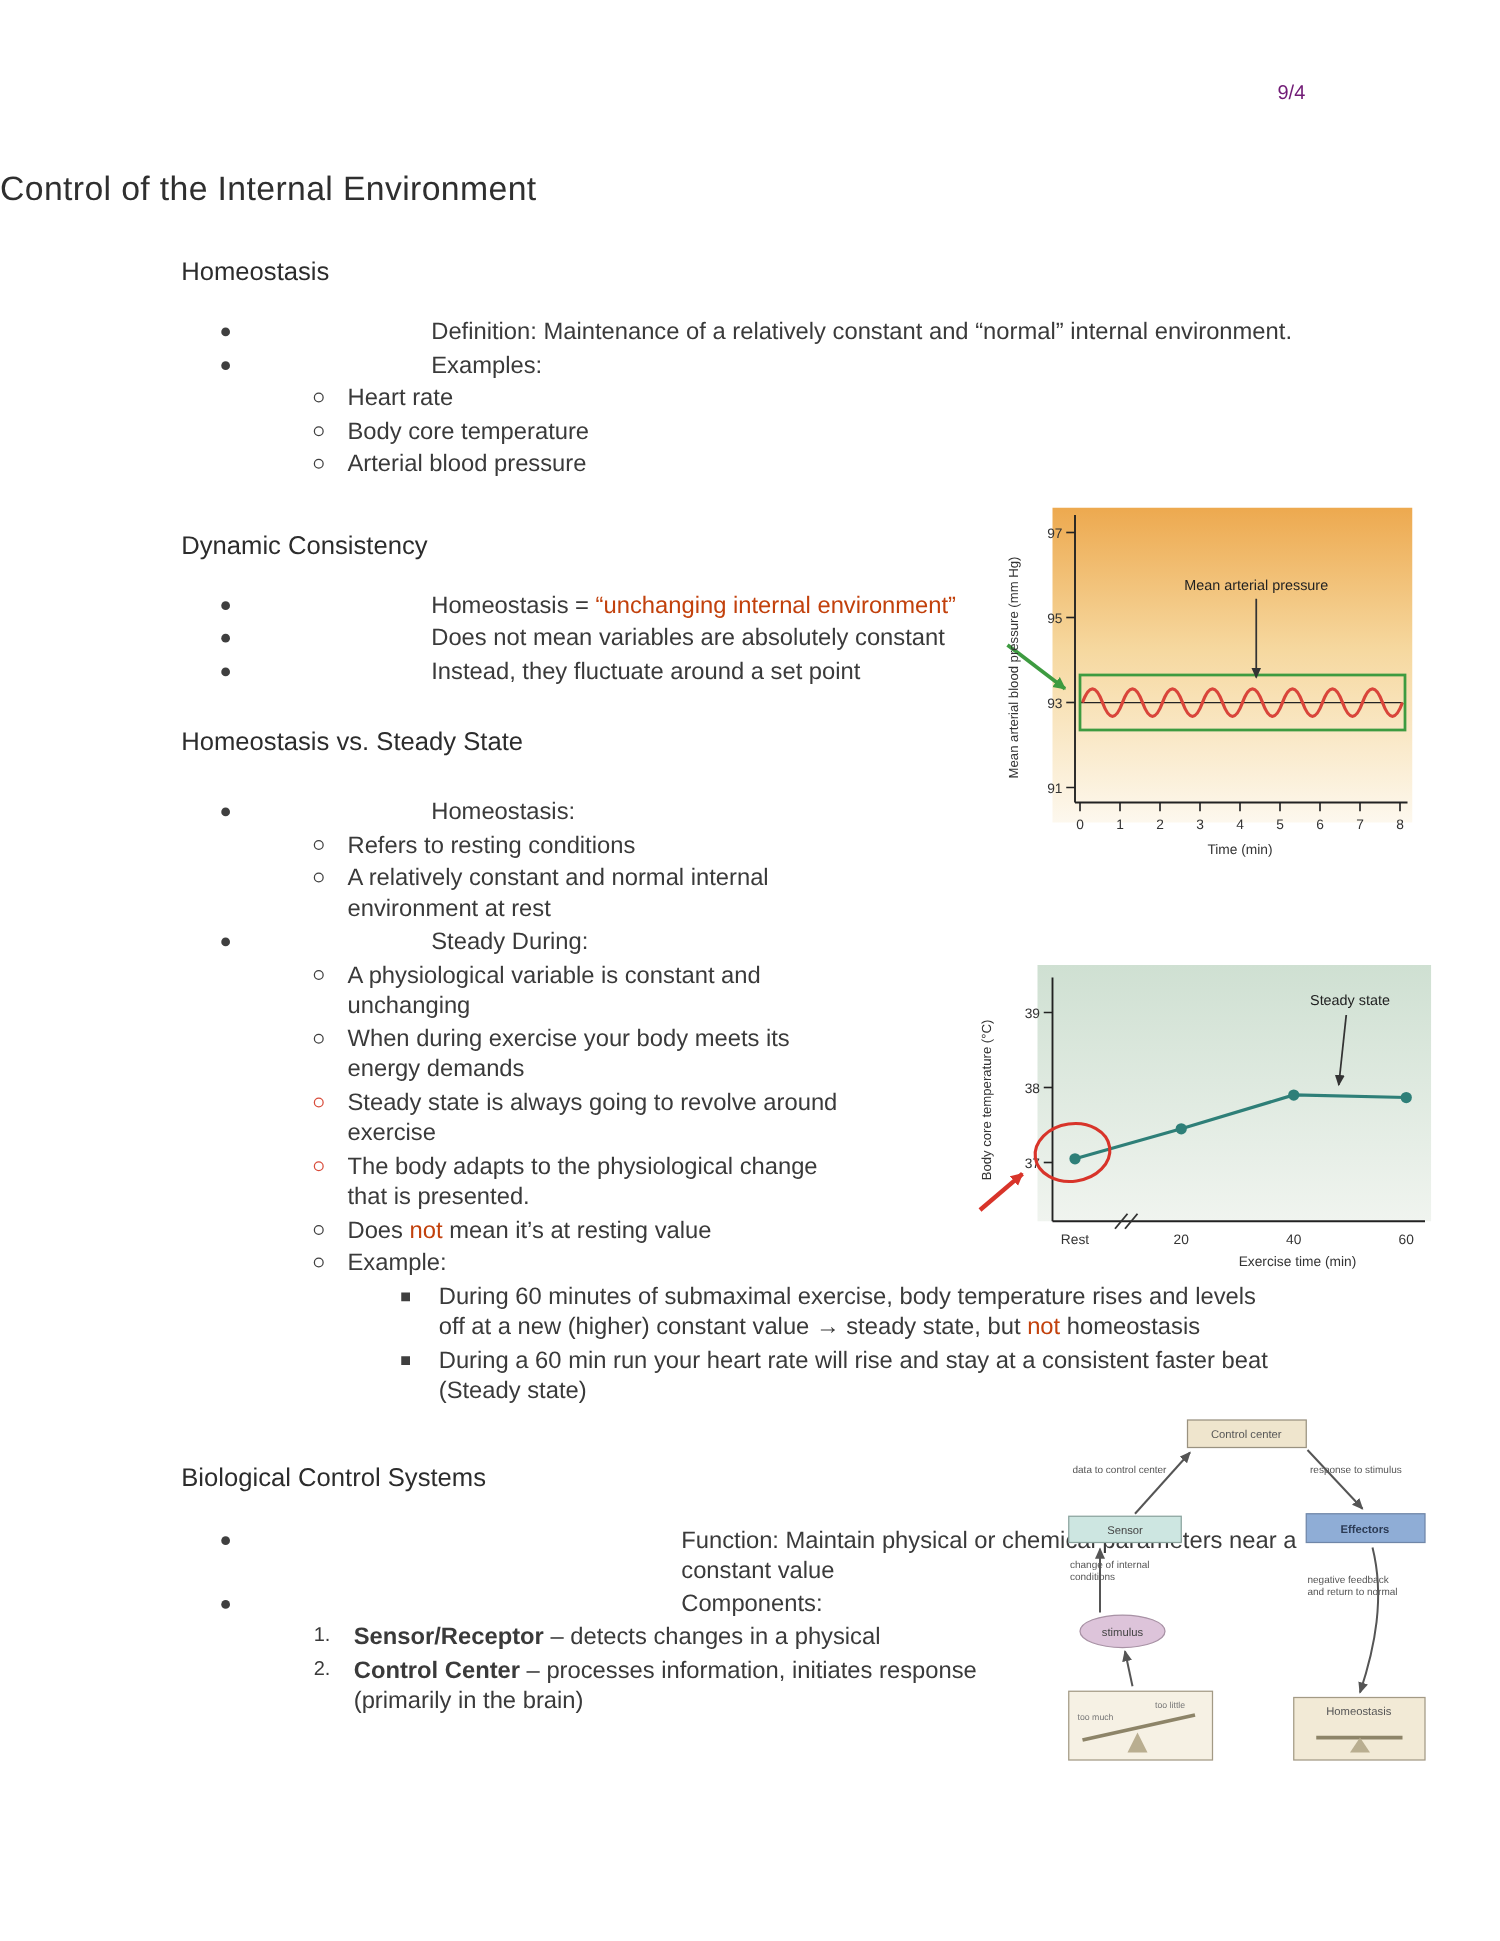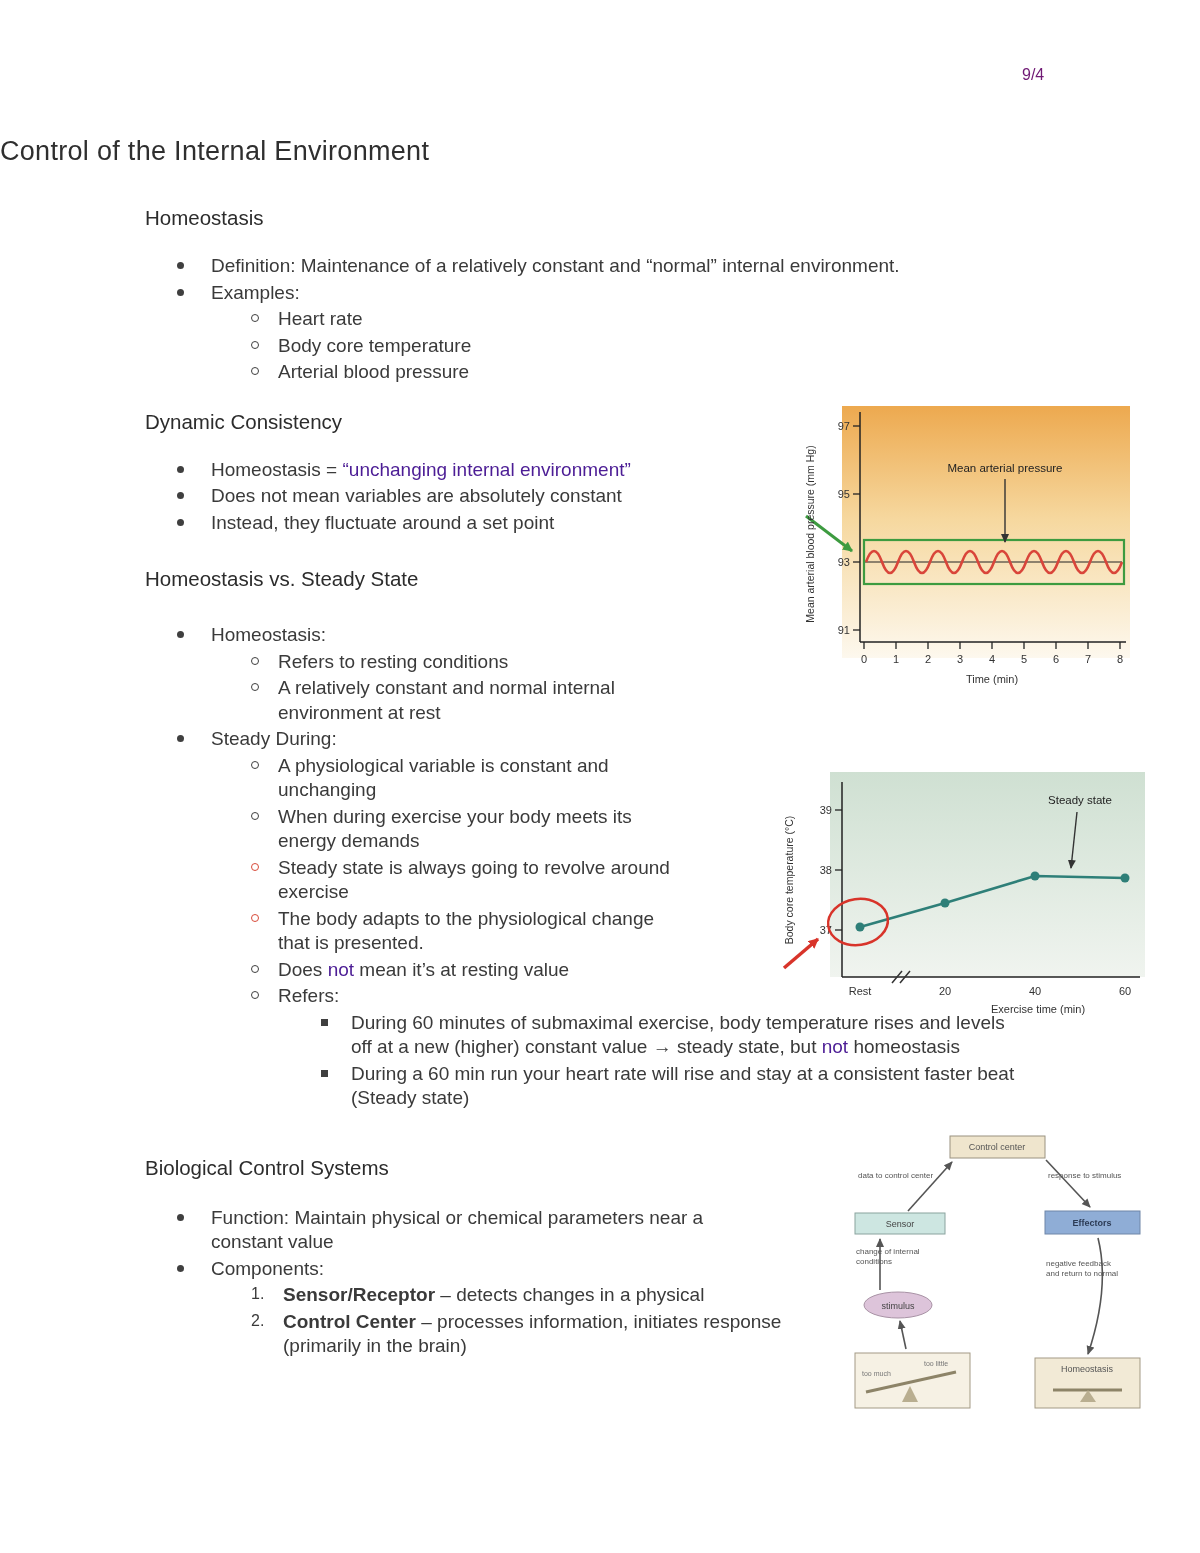--- a/index.html
+++ b/index.html
@@ -11,36 +11,36 @@
   }
   .page-number { position:absolute; top:66px; left:1022px; font-size:16px; color:#701a75; }
   .title {
     position:absolute; top:136px; left:0; right:0;
     text-align:left; font-size:27px; font-weight:500; color:#2f2f2f;
     letter-spacing:.3px;
   }
   .content { position:absolute; left:145px; top:206px; width:900px; }
   h2.sec-h { font-size:20.5px; font-weight:500; color:#2c2c2c; }
   #sec1 h2 { margin-bottom:24px; }
-  #sec2 { margin-top:25px; } #sec2 h2 { margin-bottom:24px; }
+  #sec2 { margin-top:40px; } #sec2 h2 { margin-bottom:24px; }
   #sec3 { margin-top:32px; } #sec3 h2 { margin-bottom:32px; }
   #sec4 { margin-top:36px; } #sec4 h2 { margin-bottom:26px;margin-top:45px; }
 
   .li { display:flex; margin-bottom:2px; }
   .m { flex:0 0 auto; display:flex; align-items:flex-start; }
-  .li1 { padding-left:32px; } .li1 .m { width:34px; padding-top:8px; }
+  .li1 { padding-left:32px;justify-content:space-between; } .li1 .m { width:34px; padding-top:8px; }
   .li2 { padding-left:106px; } .li2 .m { width:27px; padding-top:7px; }
   .li3 { padding-left:176px; } .li3 .m { width:30px; padding-top:8px; }
   .lin { padding-left:106px; } .lin .m { width:32px; font-size:16px; padding-top:2px; color:#3a3a3a; }
   .dot { width:7px; height:7px; border-radius:50%; background:#3f3f3f; }
   .circ { width:8px; height:8px; border:1.5px solid #3f3f3f; border-radius:50%; }
   .red .circ { border-color:#d84b3a; }
   .sq { width:7px; height:7px; background:#3f3f3f; }
   .t { font-size:19px; line-height:24.5px; }
-  .hl { color:#4c1d95; }
+  .hl { color:#c2410c; }
   .b { font-weight:bold; }
 
   .w700 { width:700px; } .w400 { width:400px; } .w670 { width:670px; }
   .w500 { width:500px; }
 
   .fig { position:absolute; }
   #fig-pressure { left:800px; top:406px; }
   #fig-temp     { left:780px; top:772px; }
   #fig-diagram  { left:850px; top:1128px; }
   svg text { font-family:"Liberation Sans", sans-serif; }
@@ -164,21 +164,21 @@
       <div class="li li2">
         <span class="m">
             <span class="circ"></span>
           </span>
         <span class="t w400"><span>Does </span><span class="hl">not</span><span> mean it’s at resting value</span></span>
       </div>
       <div class="li li2">
         <span class="m">
             <span class="circ"></span>
           </span>
-        <span class="t w400">Refers:</span>
+        <span class="t w400">Example:</span>
       </div>
       <div class="li li3">
         <span class="m">
             <span class="sq"></span>
           </span>
         <span class="t w670"><span>During 60 minutes of submaximal exercise, body temperature rises and levels off at a new (higher) constant value → steady state, but </span><span class="hl">not</span><span> homeostasis</span></span>
       </div>
       <div class="li li3">
         <span class="m">
             <span class="sq"></span>

